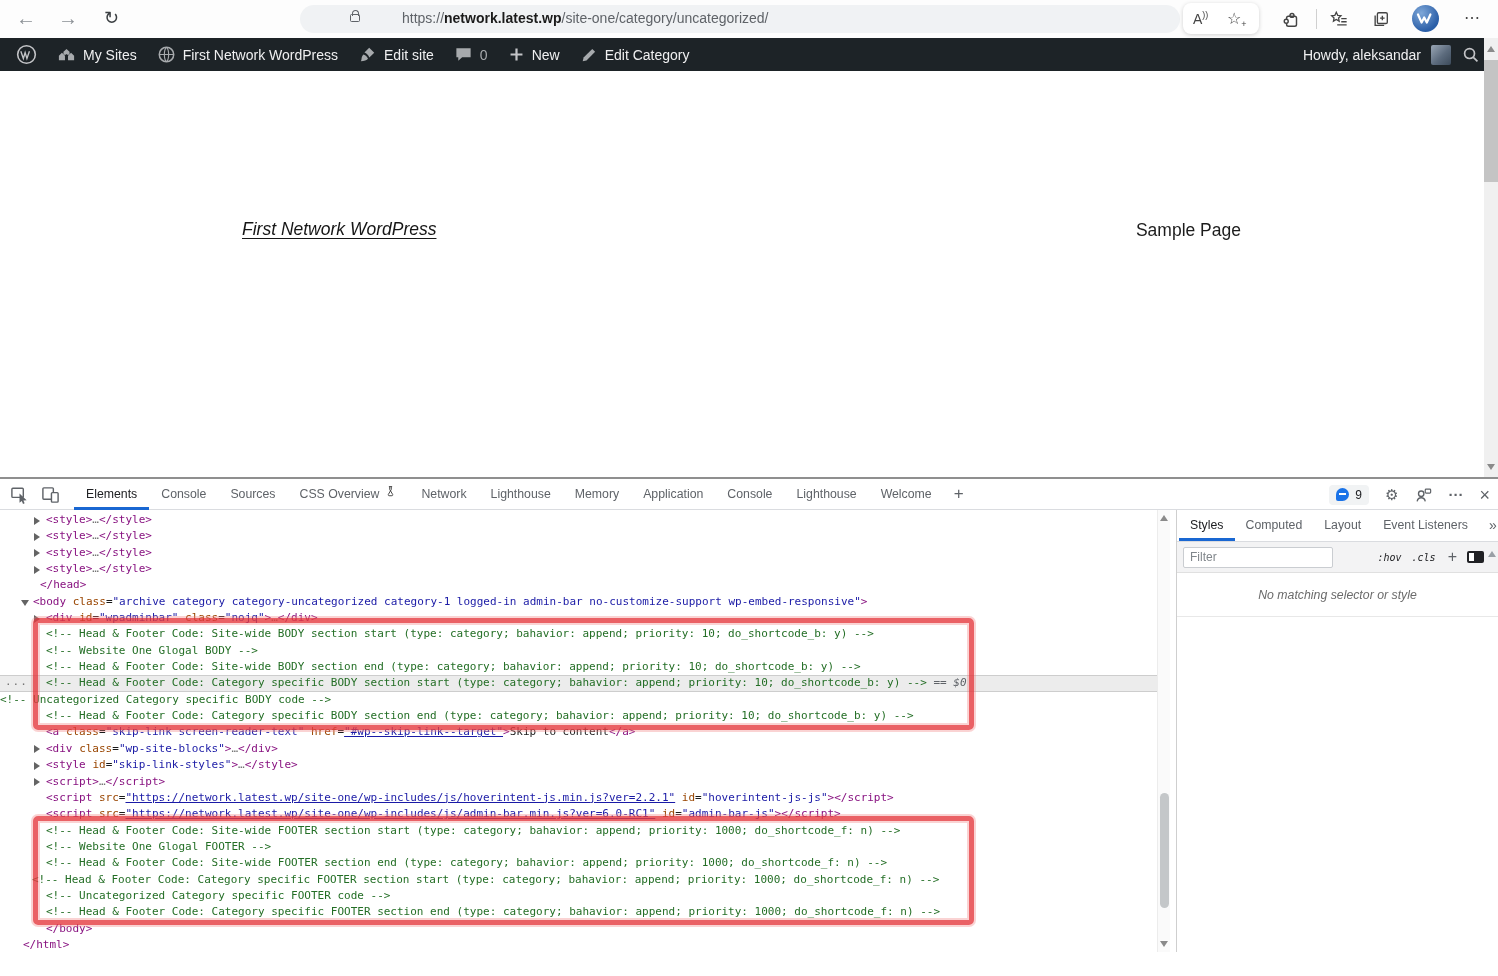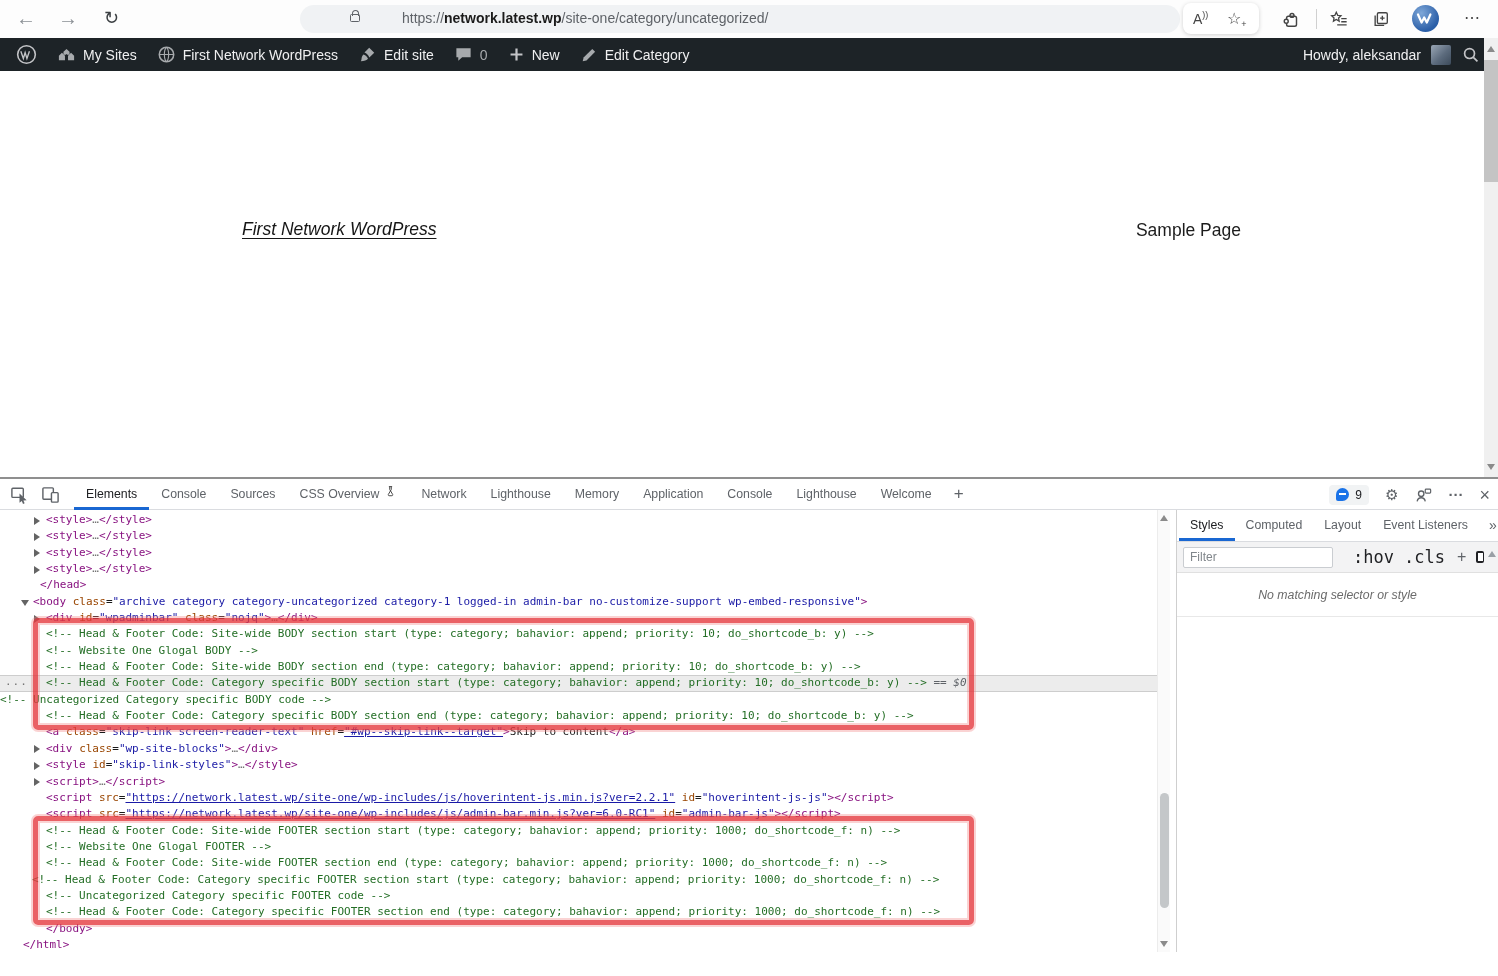--- a/index.html
+++ b/index.html
@@ -104,21 +104,21 @@
   #sidebar-tabs { display:flex; height:32px; border-bottom:1px solid #dadce0; padding-left:2px; align-items:stretch; }
   .stab { padding:0 11px; line-height:31px; font-size:12.3px; color:#5f6368; position:relative; cursor:pointer; white-space:nowrap; }
   .stab.active { color:#202124; }
   .stab.active::after { content:""; position:absolute; left:0; right:0; bottom:0; height:3px; background:#1967d2; }
   #stab-more { margin-left:auto; font-size:14px; color:#5f6368; line-height:31px; padding:0 10px; cursor:pointer; }
   #filter-row { height:31px; background:#f3f3f4; border-bottom:1px solid #e0e0e0; display:flex; align-items:center;
     padding:0 14px 0 6px; gap:10px; position:relative; }
   #style-filter { width:150px; height:21px; border:1px solid #cacdd1; background:#fff; font-size:12px; padding:0 6px;
     font-family:"Liberation Sans", sans-serif; border-radius:2px; }
   #style-filter::placeholder { color:#80868b; }
-  .pseudo-btn { font-family:"DejaVu Sans Mono", monospace; font-size:17px; color:#202124; cursor:pointer; }
+  .pseudo-btn { font-family:"DejaVu Sans Mono", monospace; font-size:10px; color:#202124; cursor:pointer;font-style:italic; }
   #new-rule-btn { font-size:16px; color:#5f6368; cursor:pointer; position:relative; margin-left:2px; }
   #pane-icon { width:17px; height:12px; background:#202124; border-radius:2px; position:relative; cursor:pointer; }
   #pane-icon::before { content:""; position:absolute; left:2px; top:2px; width:5px; height:8px; background:#fff; }
   #filter-row .tri-up { position:absolute; right:2px; top:9px; border-bottom-color:#9aa0a6; }
   #no-style-msg { height:44px; border-bottom:1px solid #e8e8e8; display:flex; align-items:center; justify-content:center;
     font-style:italic; font-size:12.3px; color:#6b6b6b; }
 
   
   #crumb-bar { position:absolute; left:0; top:473px; width:1498px; height:24px; border-top:1px solid #dadce0;
     background:#fff; display:flex; align-items:center; padding-left:8px; gap:14px; }

